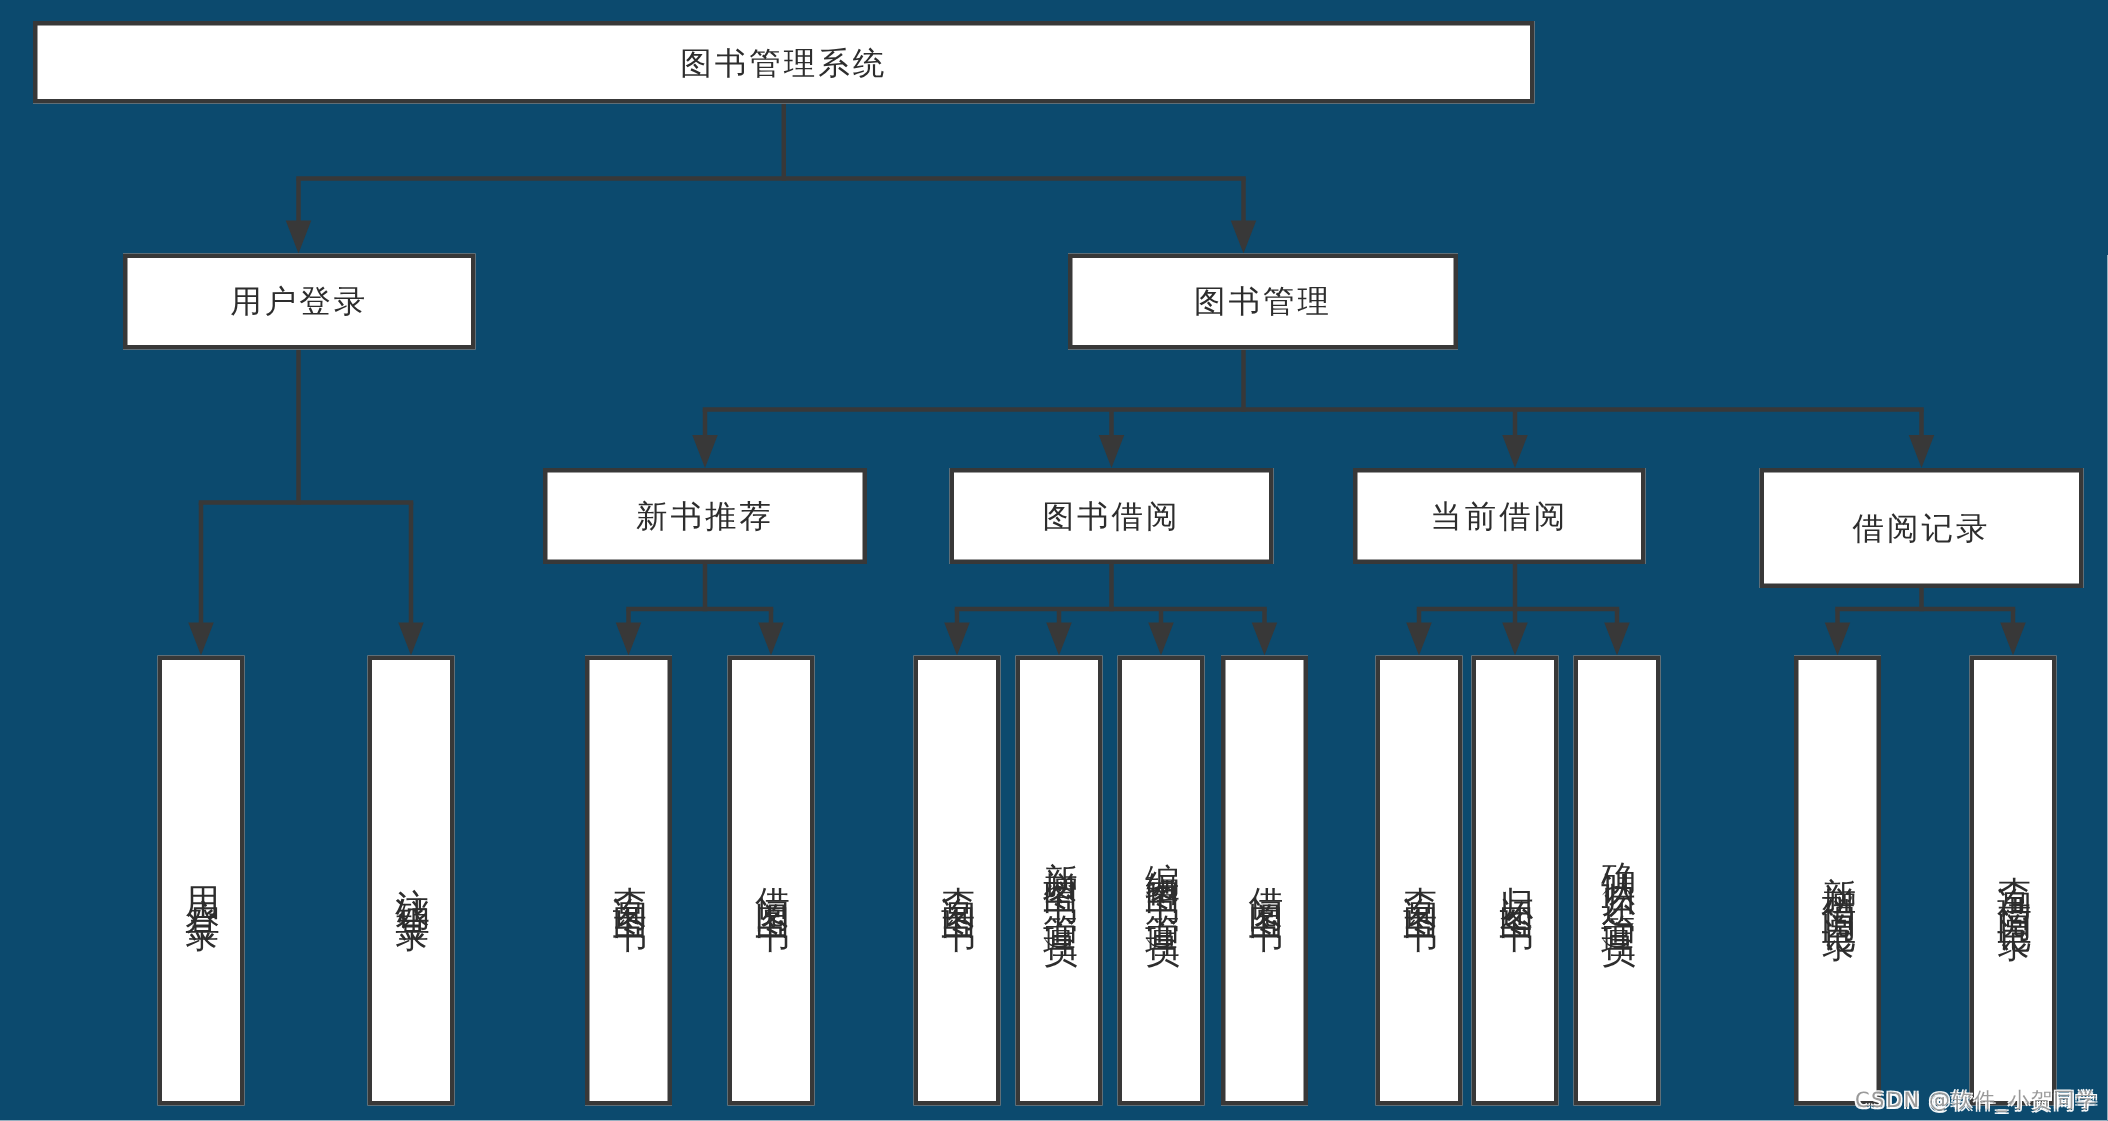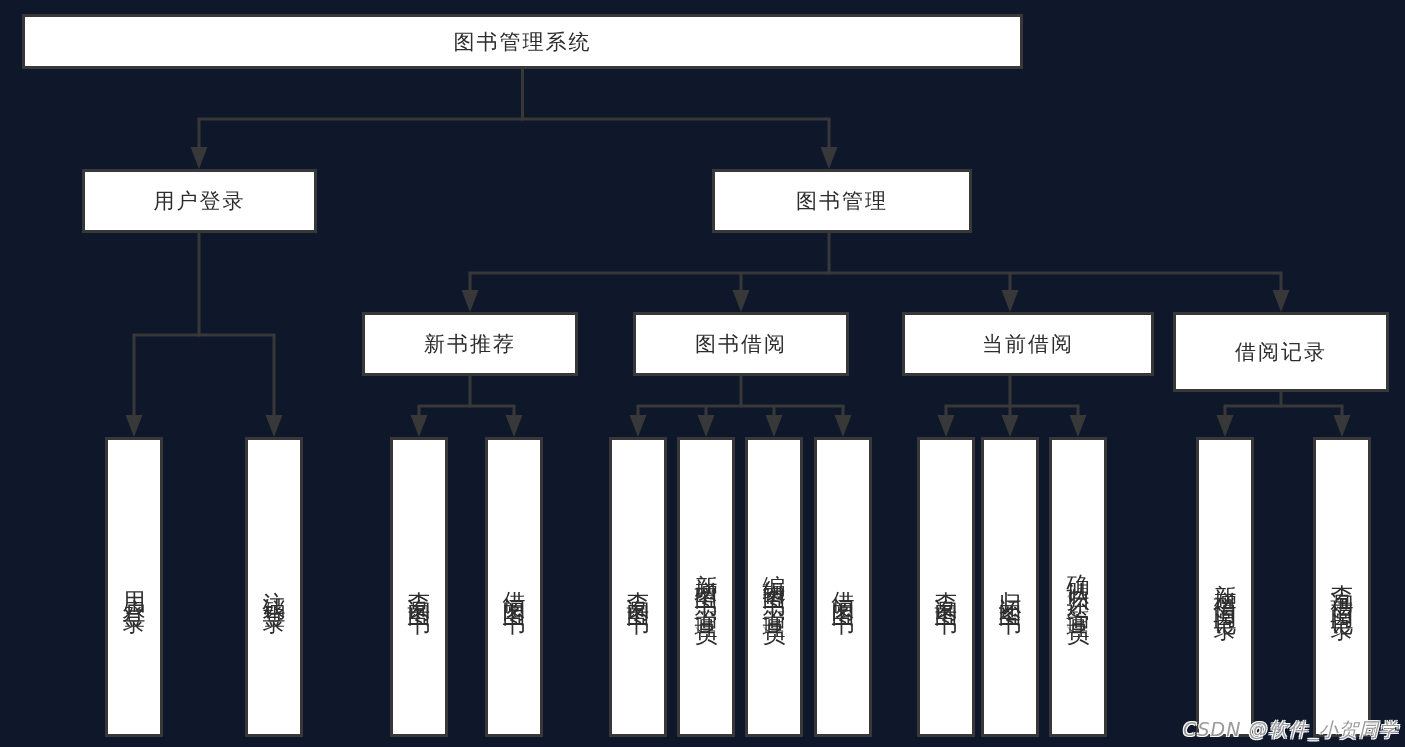--- a/index.html
+++ b/index.html
@@ -1,20 +1,20 @@
 <!DOCTYPE html>
 <html><head>
 <meta charset="utf-8">
 <style>
   html, body { margin: 0; padding: 0; background: #ffffff; }
   .canvas {
     position: relative;
     width: 1405px;
     height: 747px;
-    background: #0f172a;
+    background: #0c4a6e;
     font-family: "DejaVu Sans", sans-serif;
     overflow: hidden;
   }
   .wires { position: absolute; left: 0; top: 0; z-index: 1; }
   .node {
     position: absolute;
     box-sizing: border-box;
     border: 3px solid #383838;
     background: #ffffff;
     color: #2d2d2d;
@@ -28,27 +28,26 @@
     writing-mode: vertical-rl;
     font-size: 23px;
     letter-spacing: 7px;
     line-height: 1;
   }
   .watermark {
     position: absolute;
     right: 6px;
     bottom: 4px;
     z-index: 3;
-    font-size: 19px;
+    font-size: 14px;
     color: #9a9a9a;
     letter-spacing: 1px;
     white-space: nowrap;
     text-shadow: -1px -1px 0 rgba(255,255,255,.95), 1px 1px 0 rgba(255,255,255,.95),
                  -1px 1px 0 rgba(255,255,255,.95), 1px -1px 0 rgba(255,255,255,.95);
-    font-style: italic;
   }
 </style>
 </head>
 <body>
 
 <div class="canvas">
 
   <svg class="wires" width="1405" height="747" viewBox="0 0 1405 747">
     <g stroke="#383838" stroke-width="3" fill="none">
       <line x1="522.5" y1="69" x2="522.5" y2="120.5"></line>
@@ -108,21 +107,21 @@
     </g>
   </svg>
 
   <div class="node h" style="left:22px; top:14px; width:1001px; height:55px;">图书管理系统</div>
 
   <div class="node h" style="left:82px; top:169px; width:235px; height:64px;">用户登录</div>
   <div class="node h" style="left:712px; top:169px; width:260px; height:64px;">图书管理</div>
 
   <div class="node h" style="left:362px; top:312px; width:216px; height:64px;font-family:Liberation Serif, serif;">新书推荐</div>
   <div class="node h" style="left:633px; top:312px; width:216px; height:64px;">图书借阅</div>
-  <div class="node h" style="left:902px; top:312px; width:252px; height:64px;">当前借阅</div>
+  <div class="node h" style="left:902px; top:312px; width:195px; height:64px;">当前借阅</div>
   <div class="node h" style="left:1173px; top:312px; width:216px; height:80px;">借阅记录</div>
 
   <div class="node v" style="left:105px; top:437px; width:58px; height:300px;">用户登录</div>
   <div class="node v" style="left:245px; top:437px; width:58px; height:300px;">注销登录</div>
 
   <div class="node v" style="left:390px; top:437px; width:58px; height:300px;">查询图书</div>
   <div class="node v" style="left:485px; top:437px; width:58px; height:300px;">借阅图书</div>
 
   <div class="node v" style="left:609px; top:437px; width:58px; height:300px;">查询图书</div>
   <div class="node v" style="left:677px; top:437px; width:58px; height:300px;">新增图书（管理员）</div>

